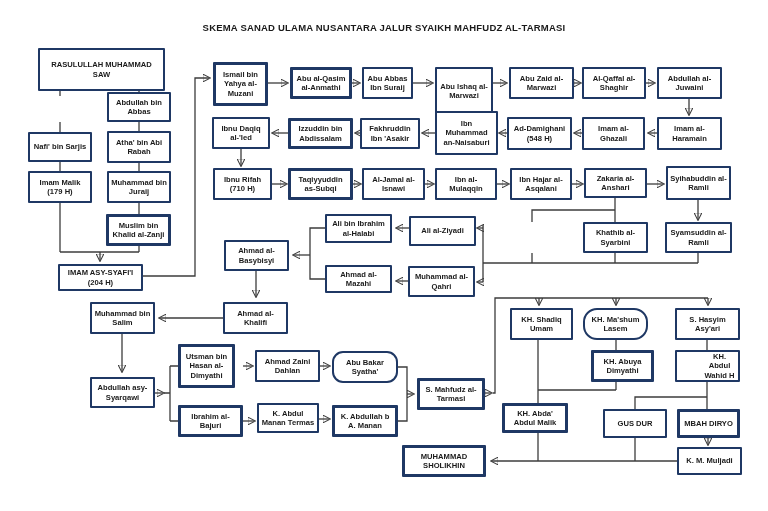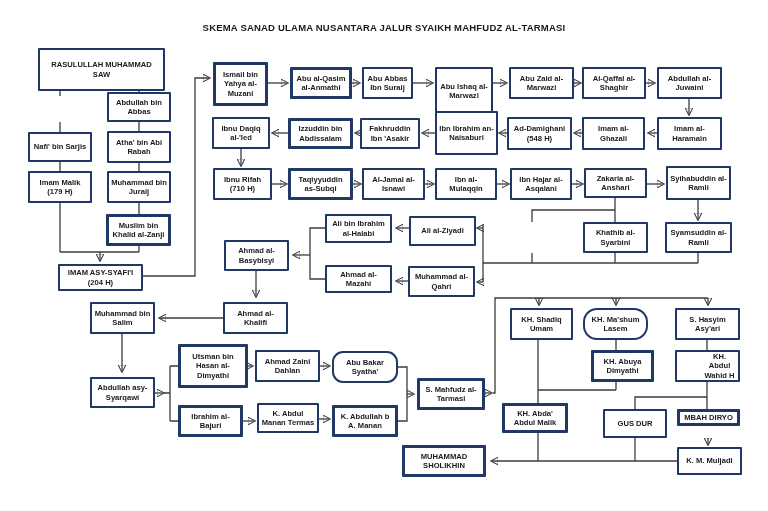--- a/index.html
+++ b/index.html
@@ -134,21 +134,21 @@
   <div class="node thick" style="left:290px;top:67px;width:62px;height:32px;">Abu al-Qasim al-Anmathi</div>
   <div class="node" style="left:362px;top:67px;width:51px;height:32px;">Abu Abbas Ibn Suraij</div>
   <div class="node" style="left:435px;top:67px;width:58px;height:48px;">Abu Ishaq al-Marwazi</div>
   <div class="node" style="left:509px;top:67px;width:65px;height:32px;">Abu Zaid al-Marwazi</div>
   <div class="node" style="left:582px;top:67px;width:64px;height:32px;">Al-Qaffal al-Shaghir</div>
   <div class="node" style="left:657px;top:67px;width:65px;height:32px;">Abdullah al-Juwaini</div>
 
   <div class="node" style="left:212px;top:117px;width:58px;height:32px;">Ibnu Daqiq al-'Ied</div>
   <div class="node thick" style="left:288px;top:118px;width:65px;height:31px;">Izzuddin bin Abdissalam</div>
   <div class="node" style="left:360px;top:118px;width:60px;height:31px;">Fakhruddin Ibn 'Asakir</div>
-  <div class="node" style="left:435px;top:111px;width:63px;height:44px;">Ibn Ibrahim an-Naisaburi</div>
+  <div class="node" style="left:435px;top:111px;width:63px;height:44px;">Ibn Muhammad an-Naisaburi</div>
   <div class="node" style="left:507px;top:117px;width:65px;height:33px;">Ad-Damighani (548 H)</div>
   <div class="node" style="left:582px;top:117px;width:63px;height:33px;">Imam al-Ghazali</div>
   <div class="node" style="left:657px;top:117px;width:65px;height:33px;">Imam al-Haramain</div>
 
   <div class="node" style="left:213px;top:168px;width:59px;height:32px;">Ibnu Rifah (710 H)</div>
   <div class="node thick" style="left:288px;top:168px;width:65px;height:32px;">Taqiyyuddin as-Subqi</div>
   <div class="node" style="left:362px;top:168px;width:63px;height:32px;">Al-Jamal al-Isnawi</div>
   <div class="node" style="left:435px;top:168px;width:62px;height:32px;">Ibn al-Mulaqqin</div>
   <div class="node" style="left:510px;top:168px;width:62px;height:32px;">Ibn Hajar al-Asqalani</div>
   <div class="node" style="left:584px;top:168px;width:63px;height:30px;">Zakaria al-Anshari</div>
@@ -158,32 +158,32 @@
   <div class="node" style="left:409px;top:216px;width:67px;height:30px;">Ali al-Ziyadi</div>
   <div class="node" style="left:583px;top:222px;width:65px;height:31px;">Khathib al-Syarbini</div>
   <div class="node" style="left:665px;top:222px;width:67px;height:31px;">Syamsuddin al-Ramli</div>
   <div class="node" style="left:224px;top:240px;width:65px;height:31px;">Ahmad al-Basybisyi</div>
   <div class="node" style="left:325px;top:265px;width:67px;height:28px;">Ahmad al-Mazahi</div>
   <div class="node" style="left:408px;top:266px;width:67px;height:31px;">Muhammad al-Qahri</div>
   <div class="node" style="left:223px;top:302px;width:65px;height:32px;">Ahmad al-Khalifi</div>
   <div class="node" style="left:90px;top:302px;width:65px;height:32px;">Muhammad bin Salim</div>
 
   <div class="node" style="left:90px;top:377px;width:65px;height:31px;">Abdullah asy-Syarqawi</div>
-  <div class="node thick" style="left:178px;top:344px;width:70px;height:44px;">Utsman bin Hasan al-Dimyathi</div>
+  <div class="node thick" style="left:178px;top:344px;width:57px;height:44px;">Utsman bin Hasan al-Dimyathi</div>
   <div class="node" style="left:255px;top:350px;width:65px;height:32px;">Ahmad Zaini Dahlan</div>
   <div class="node" style="left:332px;top:351px;width:66px;height:32px;border-radius:11px;">Abu Bakar Syatha'</div>
   <div class="node thick" style="left:178px;top:405px;width:65px;height:32px;">Ibrahim al-Bajuri</div>
   <div class="node" style="left:257px;top:403px;width:62px;height:30px;">K. Abdul Manan Termas</div>
   <div class="node thick" style="left:332px;top:405px;width:66px;height:32px;">K. Abdullah b A. Manan</div>
   <div class="node" style="left:510px;top:308px;width:63px;height:32px;">KH. Shadiq Umam</div>
 
   <div class="node thick" style="left:417px;top:378px;width:68px;height:32px;">S. Mahfudz al-Tarmasi</div>
   <div class="node" style="left:583px;top:308px;width:65px;height:32px;border-radius:14px;">KH. Ma'shum Lasem</div>
   <div class="node" style="left:675px;top:308px;width:65px;height:32px;">S. Hasyim Asy'ari</div>
   <div class="node thick" style="left:591px;top:350px;width:63px;height:32px;">KH. Abuya Dimyathi</div>
   <div class="node" style="left:675px;top:350px;width:65px;height:32px;padding-left:26px;">KH. Abdul Wahid H</div>
   <div class="node thick" style="left:502px;top:403px;width:66px;height:30px;">KH. Abda' Abdul Malik</div>
   <div class="node" style="left:603px;top:409px;width:64px;height:29px;">GUS DUR</div>
-  <div class="node thick" style="left:677px;top:409px;width:63px;height:17px;">MBAH DIRYO</div>
+  <div class="node thick" style="left:677px;top:409px;width:63px;height:29px;">MBAH DIRYO</div>
   <div class="node" style="left:677px;top:447px;width:65px;height:28px;">K. M. Muljadi</div>
   <div class="node thick" style="left:402px;top:445px;width:84px;height:32px;">MUHAMMAD SHOLIKHIN</div>
 
 </div>
 
 </body></html>

